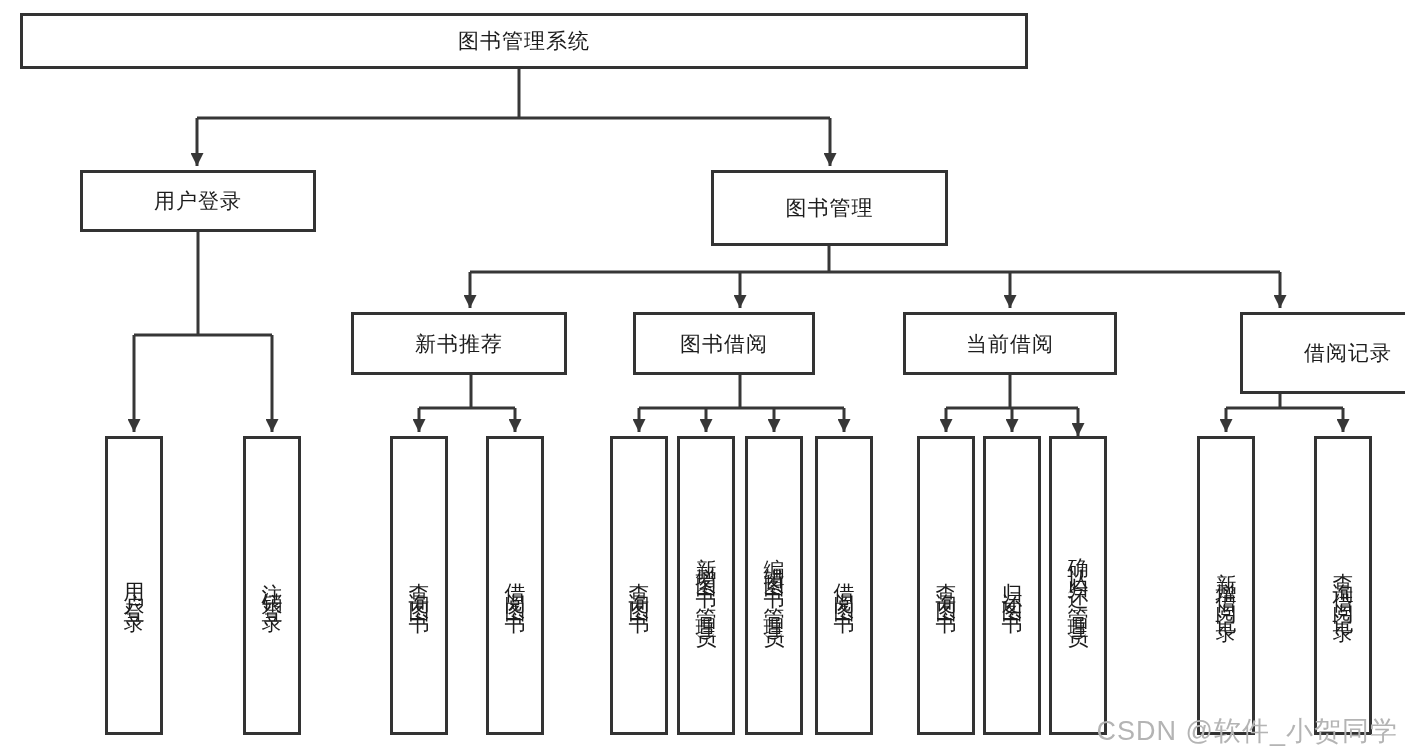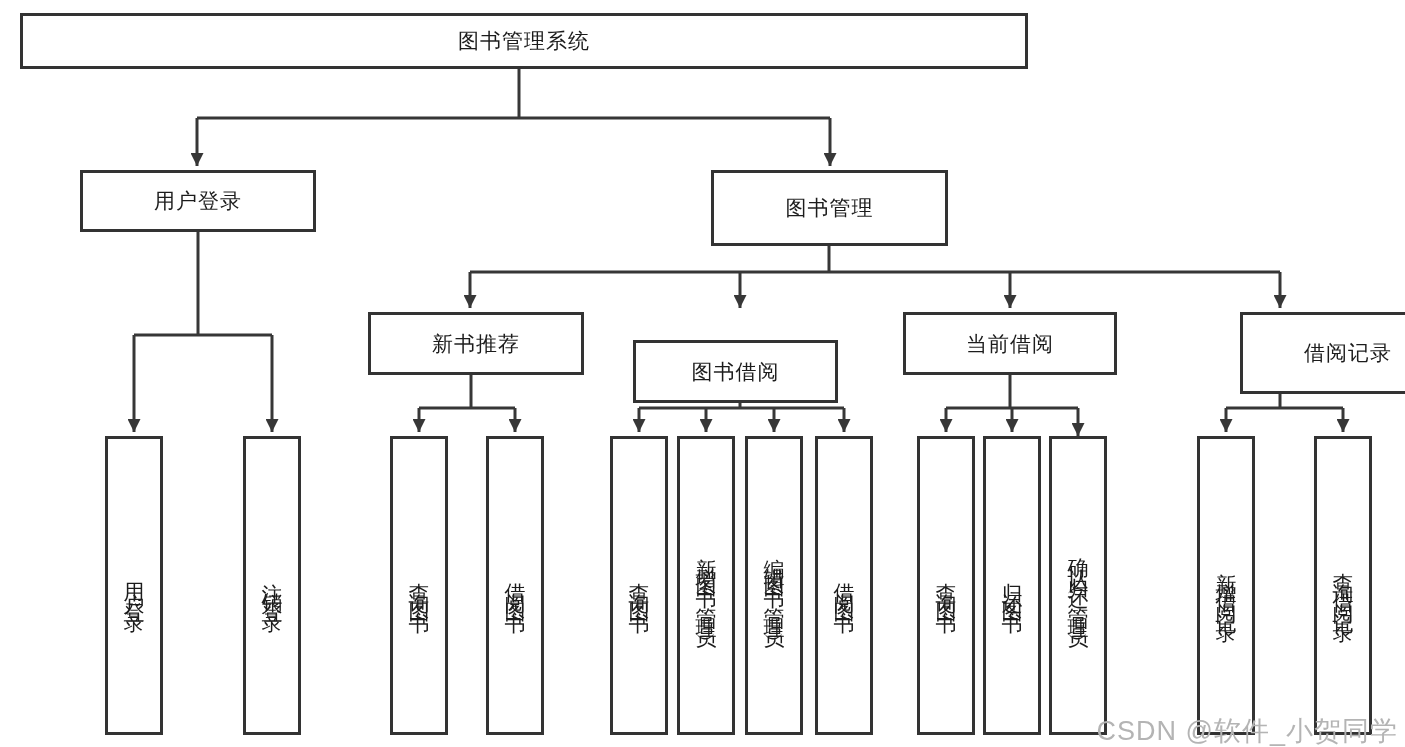--- a/index.html
+++ b/index.html
@@ -45,22 +45,22 @@
     letter-spacing: 10px;
     white-space: nowrap;
     color: #1c1c1c;
   }
   
   .n-root   { left: 20px;  top: 13px;  width: 1008px; height: 56px; }
   
   .n-branch-login { left: 80px;  top: 170px; width: 236px; height: 62px; }
   .n-branch-book  { left: 711px; top: 170px; width: 237px; height: 76px; }
   
-  .n-mod-recommend { left: 368px;  top: 312px; width: 216px; height: 63px; }
-  .n-mod-borrow    { left: 633px;  top: 312px; width: 205px; height: 63px; margin-top: 28px; }
+  .n-mod-recommend { left: 351px;  top: 312px; width: 216px; height: 63px; }
+  .n-mod-borrow    { left: 633px;  top: 312px; width: 182px; height: 63px; }
   .n-mod-current   { left: 903px;  top: 312px; width: 214px; height: 63px; font-family: Liberation Serif, serif; }
   .n-mod-records   { left: 1240px; top: 312px; width: 216px; height: 82px; }
   
   .leaf { top: 436px; width: 58px; height: 299px; }
   .n-leaf-login-0 { left: 105px; }
   .n-leaf-login-1 { left: 243px; }
   .n-leaf-rec-0   { left: 390px; }
   .n-leaf-rec-1   { left: 486px; }
   .n-leaf-bor-0   { left: 610px; }
   .n-leaf-bor-1   { left: 677px; }

